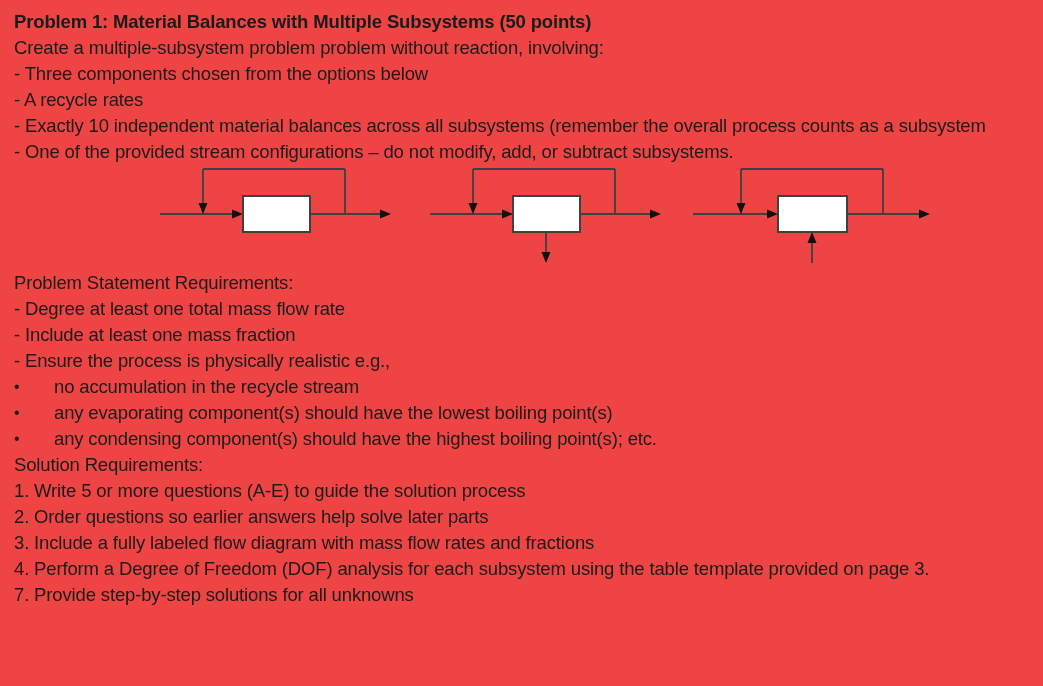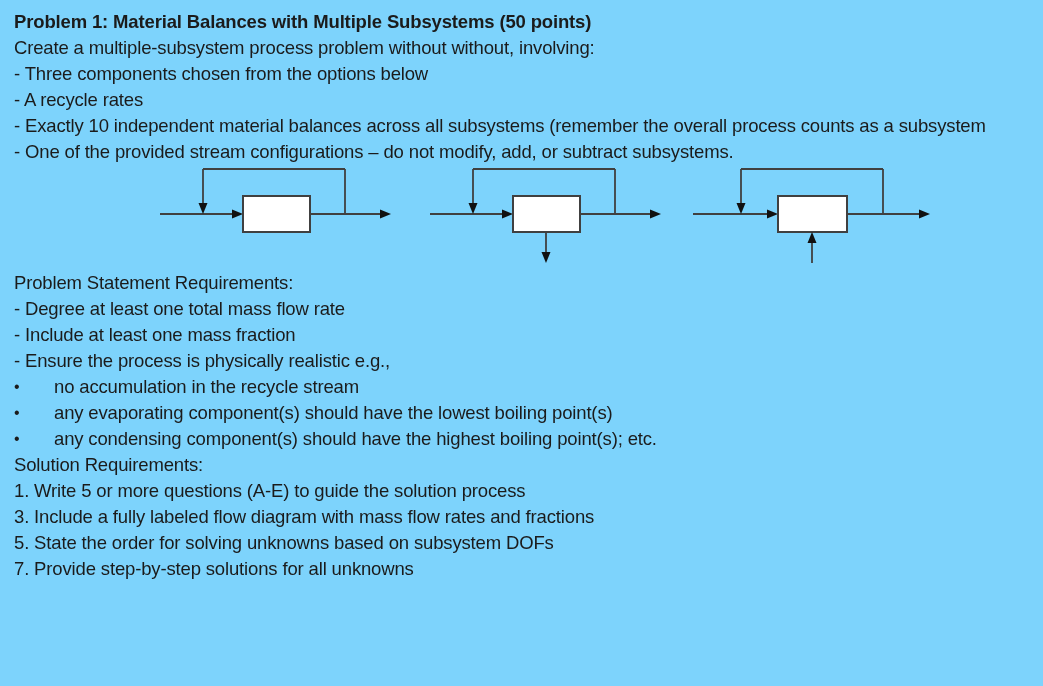--- a/index.html
+++ b/index.html
@@ -1,20 +1,20 @@
 <!DOCTYPE html>
 <html><head>
 <meta charset="utf-8">
 <style>
   html, body { margin: 0; padding: 0; background: #ffffff; }
   .page {
     width: 1043px;
     height: 686px;
     box-sizing: border-box;
-    background: #7dd3fc;
+    background: #ef4444;
     color: #1b1b1b;
     font-family: "Liberation Sans", sans-serif;
     font-size: 18.5px;
     letter-spacing: -0.15px;
     padding: 9px 0 0 14px;
     overflow: hidden;
     position: relative;
   }
   .line {
     height: 26px;
@@ -40,21 +40,21 @@
   .diag line { stroke: #404040; stroke-width: 1.8; }
   .diag rect { fill: #ffffff; stroke: #404040; stroke-width: 2; }
   .diag polygon { fill: #111111; stroke: none; }
 </style>
 </head>
 <body>
 
 <div class="page">
 
   <div class="line title">Problem 1: Material Balances with Multiple Subsystems (50 points)</div>
-  <div class="line">Create a multiple-subsystem process problem without without, involving:</div>
+  <div class="line">Create a multiple-subsystem problem problem without reaction, involving:</div>
   <div class="line">- Three components chosen from the options below</div>
   <div class="line">- A recycle rates</div>
   <div class="line">- Exactly 10 independent material balances across all subsystems (remember the overall process counts as a subsystem</div>
   <div class="line">- One of the provided stream configurations – do not modify, add, or subtract subsystems.</div>
 
   <div class="diagram-strip">
 
     <svg class="diag" style="left:158px" width="250" height="105" viewBox="0 0 250 105">
       <line x1="2" y1="49" x2="75" y2="49"></line>
       <polygon points="85,49 74,44.5 74,53.5"></polygon>
@@ -110,17 +110,18 @@
     <span class="bullet">•</span>
     <span>any evaporating component(s) should have the lowest boiling point(s)</span>
   </div>
   <div class="line bullet-line">
     <span class="bullet">•</span>
     <span>any condensing component(s) should have the highest boiling point(s); etc.</span>
   </div>
 
   <div class="line">Solution Requirements:</div>
   <div class="line">1. Write 5 or more questions (A-E) to guide the solution process</div>
+  <div class="line">2. Order questions so earlier answers help solve later parts</div>
   <div class="line">3. Include a fully labeled flow diagram with mass flow rates and fractions</div>
-  <div class="line">5. State the order for solving unknowns based on subsystem DOFs</div>
+  <div class="line">4. Perform a Degree of Freedom (DOF) analysis for each subsystem using the table template provided on page 3.</div>
   <div class="line">7. Provide step-by-step solutions for all unknowns</div>
 
 </div>
 
 </body></html>

